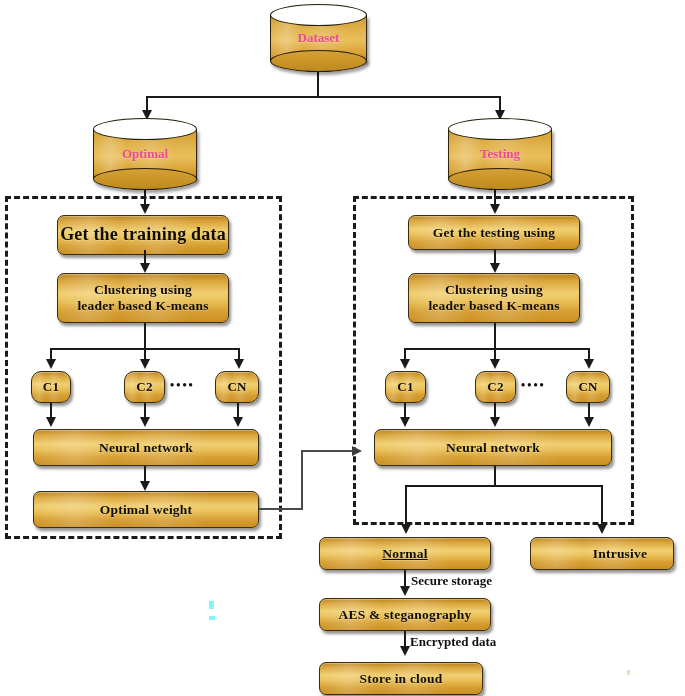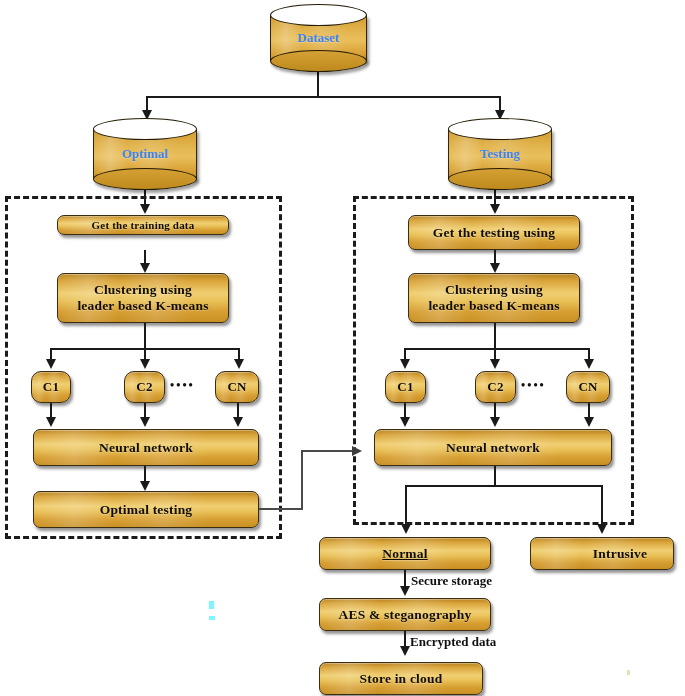--- a/index.html
+++ b/index.html
@@ -48,21 +48,21 @@
     position:absolute;left:0;right:0;bottom:0;height:22px;
     border:1px solid #241c06;border-radius:50%;
     background:linear-gradient(180deg,#d5a134,#bf8a1d);
     box-sizing:border-box;
     z-index:1;
     box-shadow:2px 3px 3px rgba(0,0,0,0.38);
   }
   .cyl .lbl{
     position:absolute;left:0;right:0;top:0;bottom:0;
     display:flex;align-items:center;justify-content:center;
-    font-weight:bold;color:#3b82f6;font-family:"Liberation Serif", serif;
+    font-weight:bold;color:#ec4899;font-family:"Liberation Serif", serif;
     z-index:4;text-shadow:0 1px 0 rgba(255,255,255,0.25);
   }
 
   
   .ln{position:absolute;background:#1a1a1a;}
   .ln.h{height:2px;}
   .ln.v{width:2px;}
   .ln.thin{background:#4a4a4a;}
   .arw{position:absolute;width:0;height:0;}
   .arw.down{border-left:5px solid transparent;border-right:5px solid transparent;border-top:10px solid #1a1a1a;}
@@ -112,21 +112,21 @@
     <div class="top"></div>
     <div class="lbl">Testing</div>
   </div>
 
   <div class="dashbox" style="left:5px;top:196px;width:277px;height:343px;"></div>
   <div class="dashbox" style="left:353px;top:196px;width:281px;height:329px;"></div>
 
   <div class="ln v" style="left:144px;top:188px;height:18px;"></div>
   <div class="arw down" style="left:140px;top:204px;"></div>
 
-  <div class="gbox" style="left:57px;top:215px;width:172px;height:20px;font-size:11px;">
+  <div class="gbox" style="left:57px;top:215px;width:172px;height:40px;font-size:18px;">
     <span>Get the training data</span>
   </div>
 
   <div class="ln v" style="left:144px;top:250px;height:16px;"></div>
   <div class="arw down" style="left:140px;top:263px;"></div>
 
   <div class="gbox" style="left:57px;top:273px;width:172px;height:50px;font-size:13.5px;flex-direction:column;">
     <span>Clustering using</span>
     <span>leader based K-means</span>
   </div>
@@ -159,21 +159,21 @@
   <div class="arw down" style="left:233px;top:417px;"></div>
 
   <div class="gbox" style="left:33px;top:429px;width:226px;height:37px;font-size:13.5px;">
     <span>Neural network</span>
   </div>
 
   <div class="ln v" style="left:144px;top:466px;height:17px;"></div>
   <div class="arw down" style="left:140px;top:481px;"></div>
 
   <div class="gbox" style="left:33px;top:491px;width:226px;height:37px;font-size:13.5px;">
-    <span>Optimal testing</span>
+    <span>Optimal weight</span>
   </div>
 
   <div class="ln h thin" style="left:259px;top:508px;width:44px;height:2px;"></div>
   <div class="ln v thin" style="left:301px;top:450px;height:60px;width:2px;"></div>
   <div class="ln h thin" style="left:301px;top:450px;width:52px;height:2px;"></div>
   <div class="arw right" style="left:352px;top:446px;"></div>
 
   <div class="ln v" style="left:494px;top:188px;height:18px;"></div>
   <div class="arw down" style="left:490px;top:204px;"></div>
 

